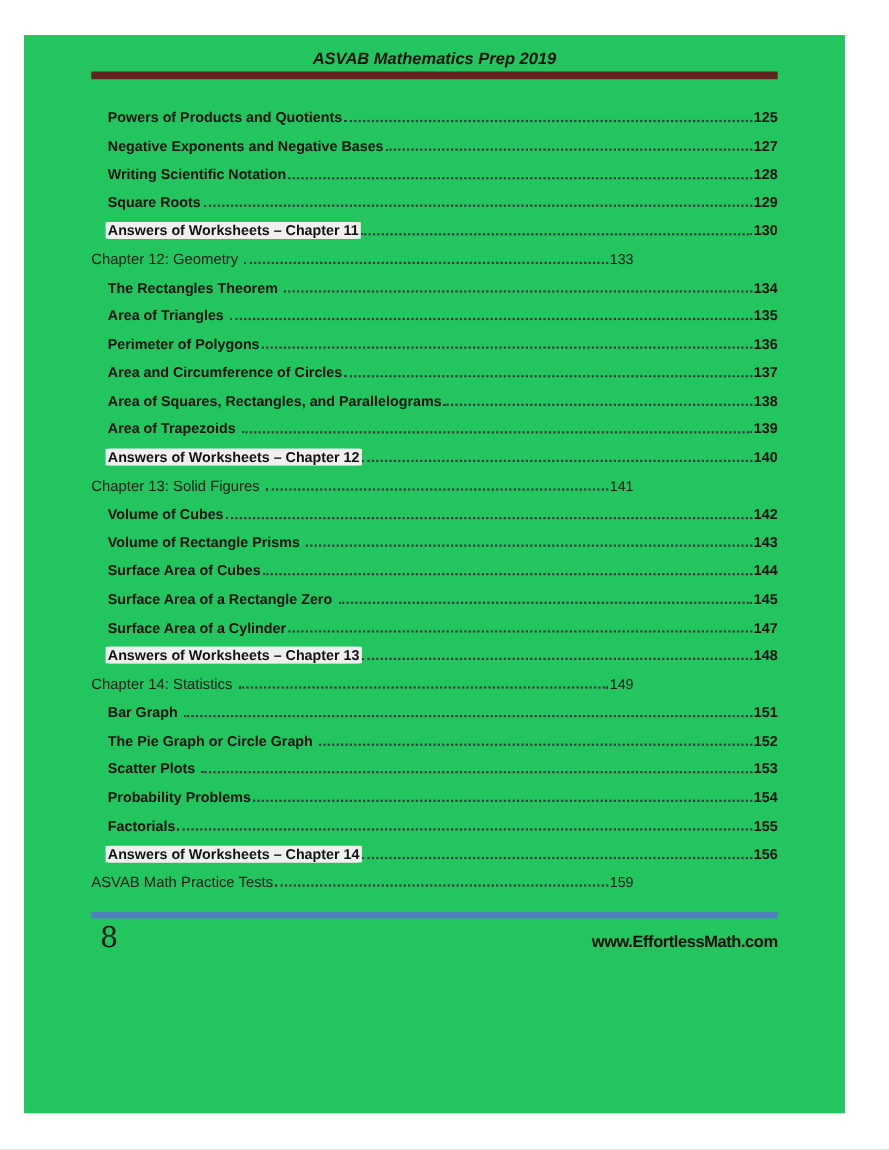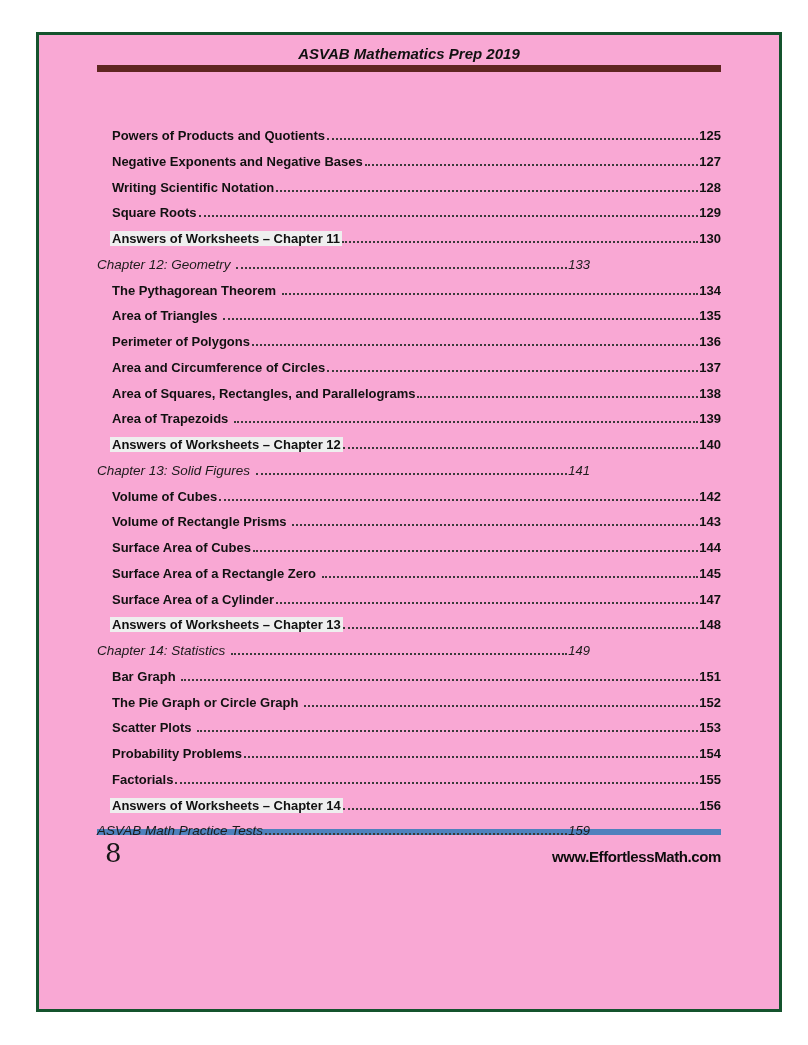--- a/index.html
+++ b/index.html
@@ -11,27 +11,27 @@
   }
   .canvas {
     position: relative;
     width: 808px;
     height: 1045px;
     background: #ffffff;
     overflow: hidden;
   }
   .page {
     position: absolute;
-    left: 36px;
+    left: 22px;
     top: 32px;
     width: 746px;
     height: 980px;
-    border: 3px solid #14532d;
+    border: 3px solid #22c55e;
     box-sizing: border-box;
-    background: #f9a8d4;
+    background: #22c55e;
   }
   .page-title {
     margin-top: 10px;
     text-align: center;
     font-size: 15px;
     font-weight: bold;
     font-style: italic;
     letter-spacing: 0px;
     color: #111111;
     line-height: 18px;
@@ -50,31 +50,29 @@
     height: 25.75px;
     box-sizing: border-box;
     padding-top: 6px;
     color: #111111;
   }
   .toc-row.level-1 {
     width: 79%;
     font-size: 13.5px;
     font-weight: 400;
     color: #1c1c1c;
-    font-style: italic;
   }
   .toc-row.level-2 {
     width: 100%;
     padding-left: 15px;
     font-size: 13px;
     font-weight: 700;
   }
   .entry-text {
     white-space: pre;
-    margin-top: 29px;
   }
   .entry-text.hl {
     background: #efefef;
     box-shadow: 2px 0 0 #efefef, -2px 0 0 #efefef;
   }
   .leader {
     flex: 1 1 auto;
     border-bottom: 2px dotted #3a3a3a;
     margin: 0 1px 3px 2px;
     min-width: 8px;
@@ -146,21 +144,21 @@
     <span class="entry-text hl">Answers of Worksheets – Chapter 11</span>
     <span class="leader"></span>
     <span class="page-num">130</span>
   </div>
         <div class="toc-row level-1">
     <span class="entry-text">Chapter 12: Geometry </span>
     <span class="leader"></span>
     <span class="page-num">133</span>
   </div>
         <div class="toc-row level-2">
-    <span class="entry-text">The Pythagorean Theorem </span>
+    <span class="entry-text">The Rectangles Theorem </span>
     <span class="leader"></span>
     <span class="page-num">134</span>
   </div>
         <div class="toc-row level-2">
     <span class="entry-text">Area of Triangles </span>
     <span class="leader"></span>
     <span class="page-num">135</span>
   </div>
         <div class="toc-row level-2">
     <span class="entry-text">Perimeter of Polygons</span>

